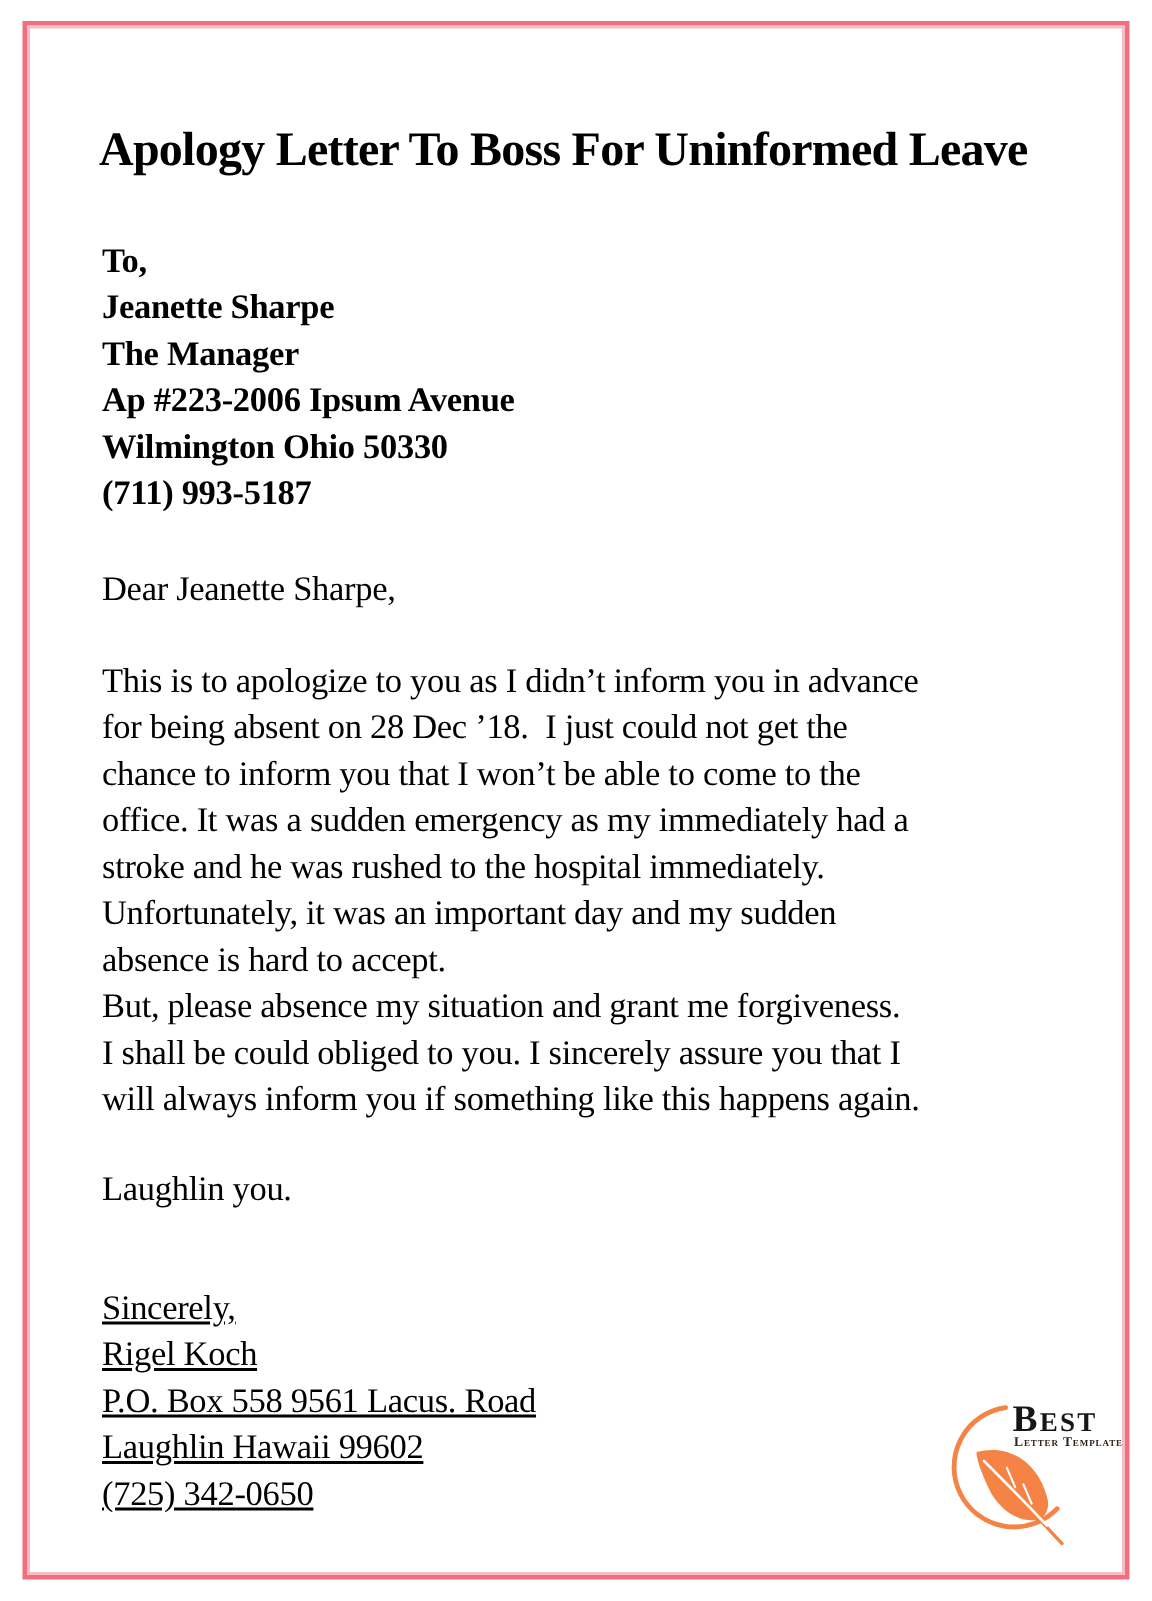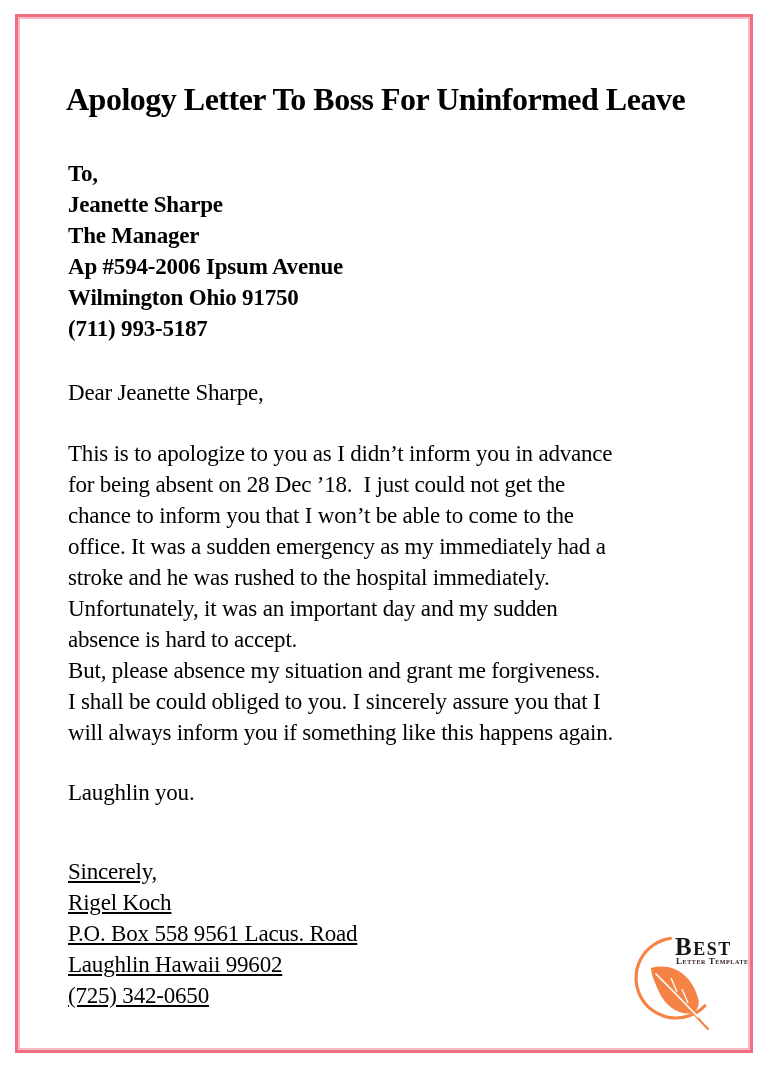--- a/index.html
+++ b/index.html
@@ -75,22 +75,22 @@
 
 <div class="page">
   <div class="frame"></div>
 
   <h1 class="title">Apology Letter To Boss For Uninformed Leave</h1>
 
   <div class="textblock recipient">
     <div class="line">To,</div>
     <div class="line">Jeanette Sharpe</div>
     <div class="line">The Manager</div>
-    <div class="line">Ap #594-2006 Ipsum Avenue</div>
-    <div class="line">Wilmington Ohio 91750</div>
+    <div class="line">Ap #223-2006 Ipsum Avenue</div>
+    <div class="line">Wilmington Ohio 50330</div>
     <div class="line">(711) 993-5187</div>
   </div>
 
   <div class="textblock salutation">
     <div class="line">Dear Jeanette Sharpe,</div>
   </div>
 
   <div class="textblock bodytext">
     <div class="line">This is to apologize to you as I didn’t inform you in advance</div>
     <div class="line">for being absent on 28 Dec ’18.  I just could not get the</div>

